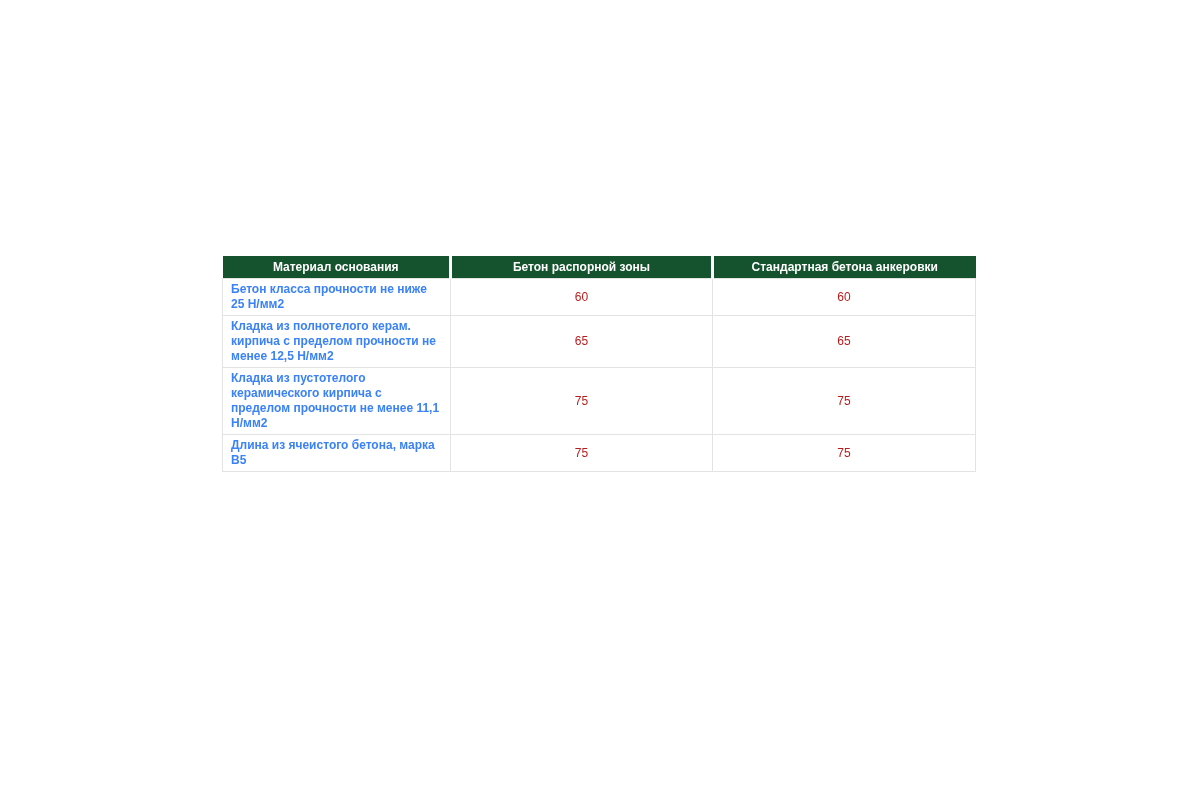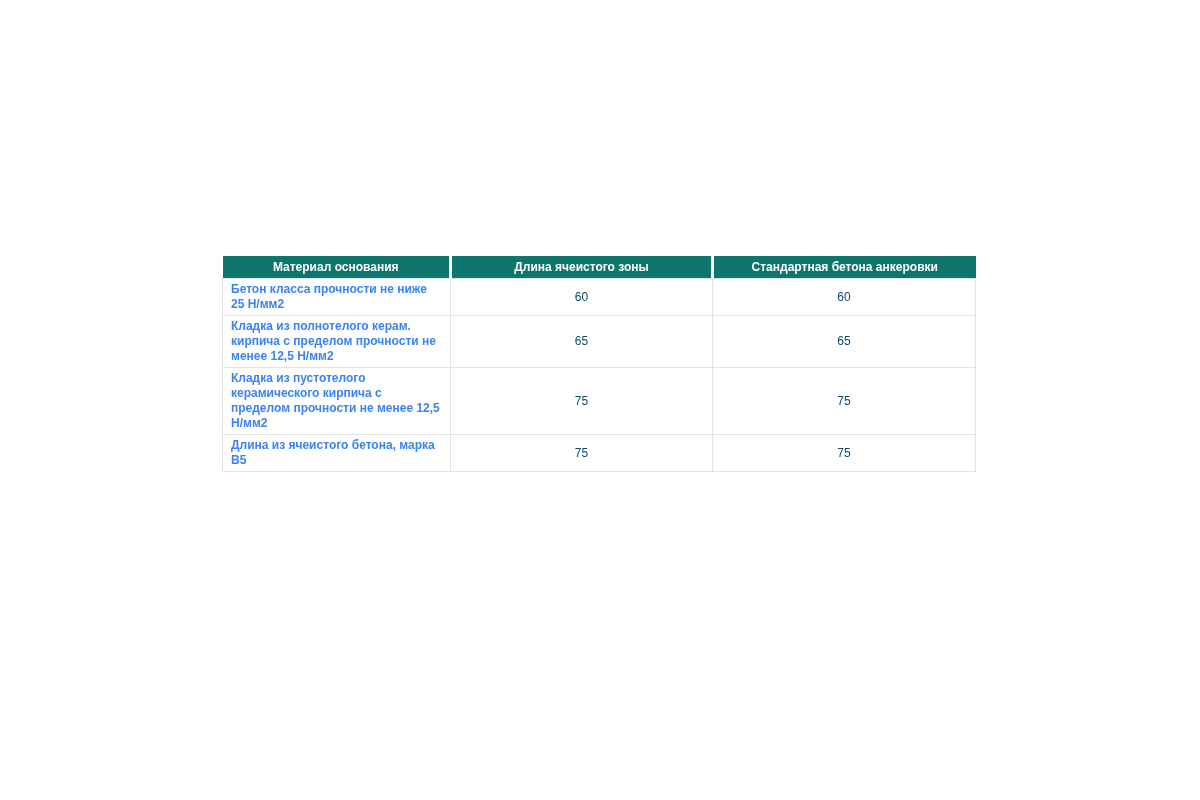--- a/index.html
+++ b/index.html
@@ -21,21 +21,21 @@
     left: 222px;
     top: 256px;
     width: 753px;
     border-collapse: collapse;
     table-layout: fixed;
   }
   .spec-table col.c1 { width: 228px; }
   .spec-table col.c2 { width: 262px; }
   .spec-table col.c3 { width: 263px; }
   .spec-table th {
-    background: #0f766e;
+    background: #14532d;
     color: #ffffff;
     font-size: 12px;
     font-weight: bold;
     line-height: 15px;
     padding: 3px 6px;
     height: 16px;
     text-align: center;
     border-left: 3px solid #ffffff;
     border-bottom: 1px solid #e3e3e3;
   }
@@ -49,58 +49,58 @@
     line-height: 15px;
     padding: 3px 8px;
     vertical-align: middle;
   }
   .spec-table td.material {
     color: #3b82f6;
     font-weight: 600;
     text-align: left;
   }
   .spec-table td.value {
-    color: #0c4a6e;
+    color: #b91c1c;
     font-weight: 400;
     text-align: center;
   }
   .spec-table tr.r2 td { height: 30px; }
   .spec-table tr.r3 td { height: 42px; }
   .spec-table tr.r4 td { height: 54px; }
 </style>
 </head>
 <body>
 
 <div class="page">
   <table class="spec-table">
     <colgroup>
       <col class="c1">
       <col class="c2">
       <col class="c3">
     </colgroup>
     <thead>
       <tr>
         <th>Материал основания</th>
-        <th>Длина ячеистого зоны</th>
+        <th>Бетон распорной зоны</th>
         <th>Стандартная бетона анкеровки</th>
       </tr>
     </thead>
     <tbody>
       <tr class="r2">
         <td class="material">Бетон класса прочности не ниже 25 Н/мм2</td>
         <td class="value">60</td>
         <td class="value">60</td>
       </tr>
       <tr class="r3">
         <td class="material">Кладка из полнотелого керам. кирпича с пределом прочности не менее 12,5 Н/мм2</td>
         <td class="value">65</td>
         <td class="value">65</td>
       </tr>
       <tr class="r4">
-        <td class="material">Кладка из пустотелого керамического кирпича с пределом прочности не менее 12,5 Н/мм2</td>
+        <td class="material">Кладка из пустотелого керамического кирпича с пределом прочности не менее 11,1 Н/мм2</td>
         <td class="value">75</td>
         <td class="value">75</td>
       </tr>
       <tr class="r2">
         <td class="material">Длина из ячеистого бетона, марка В5</td>
         <td class="value">75</td>
         <td class="value">75</td>
       </tr>
     </tbody>
   </table>

